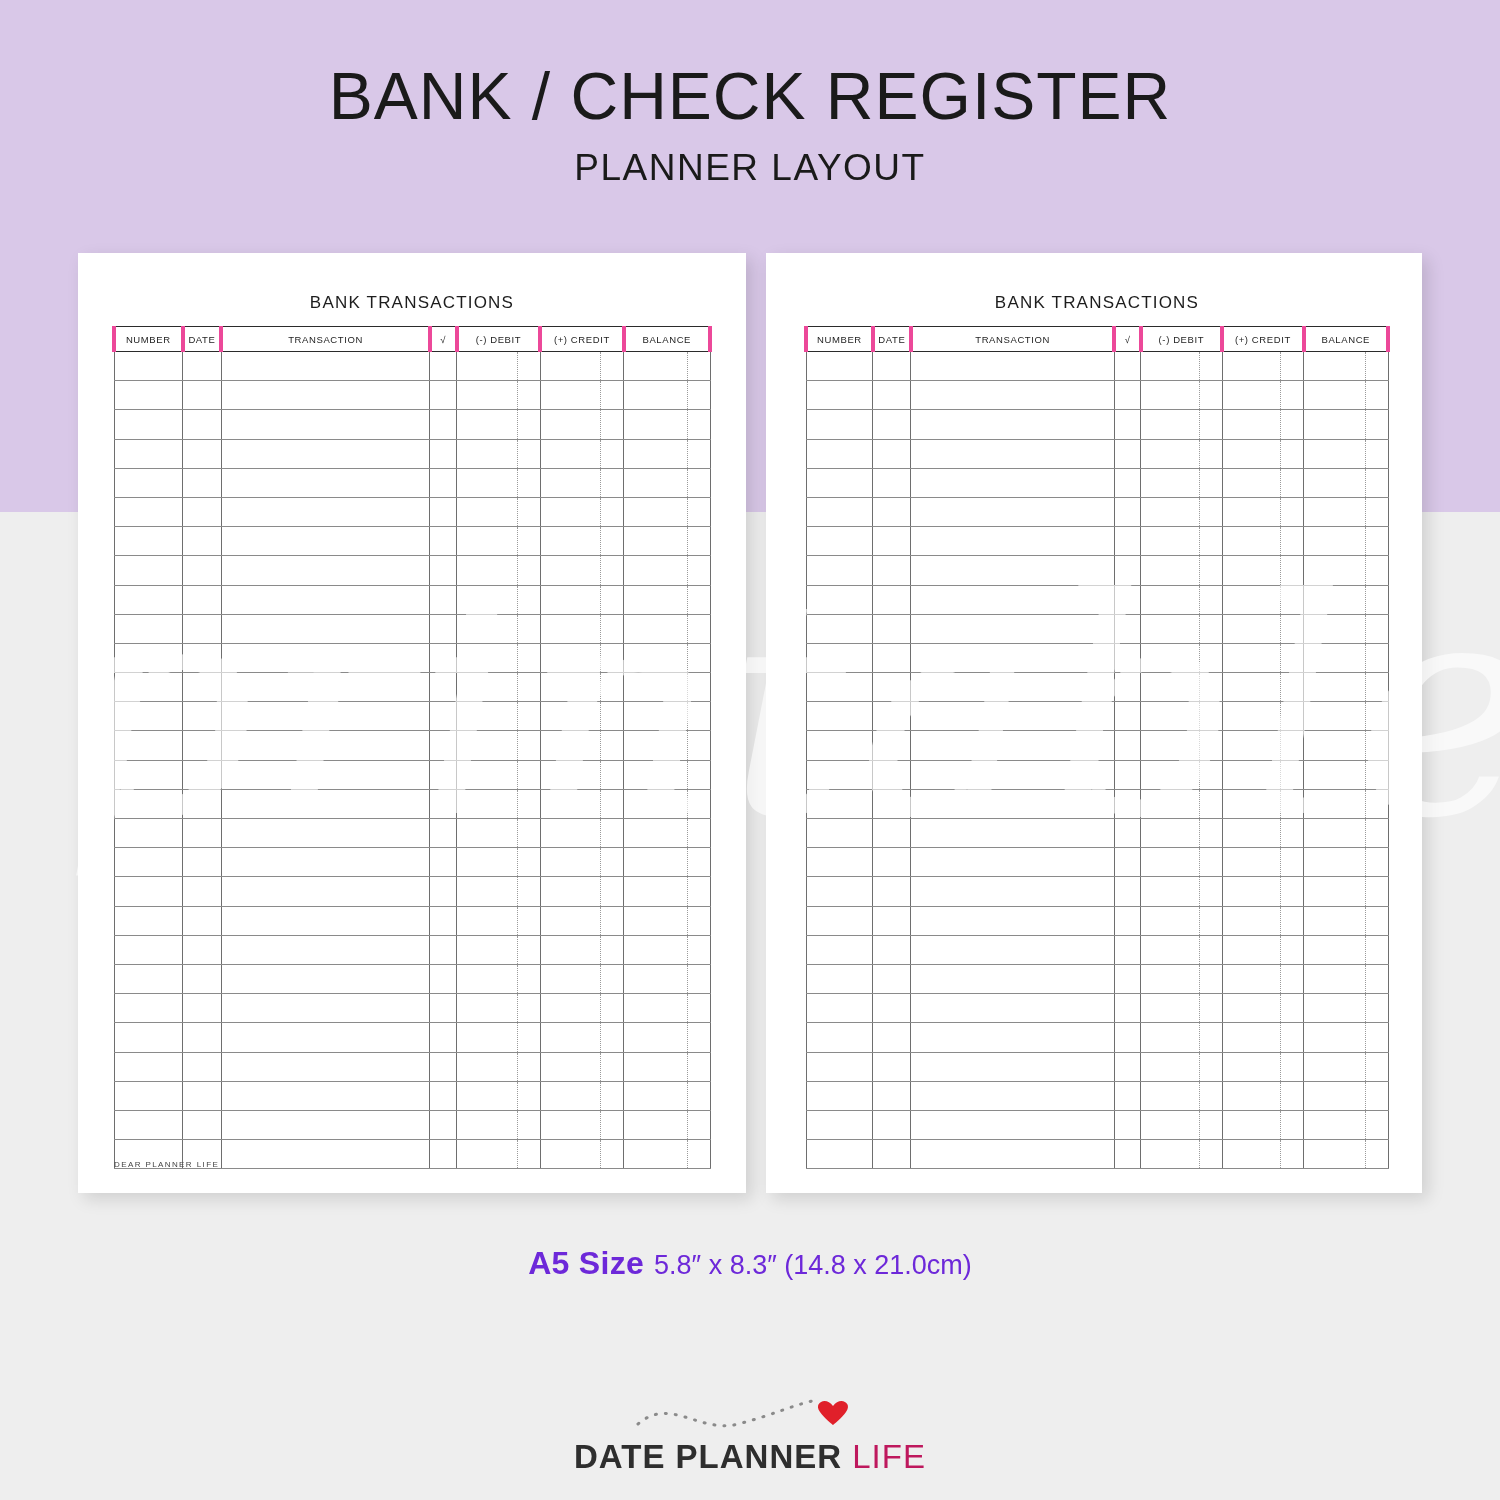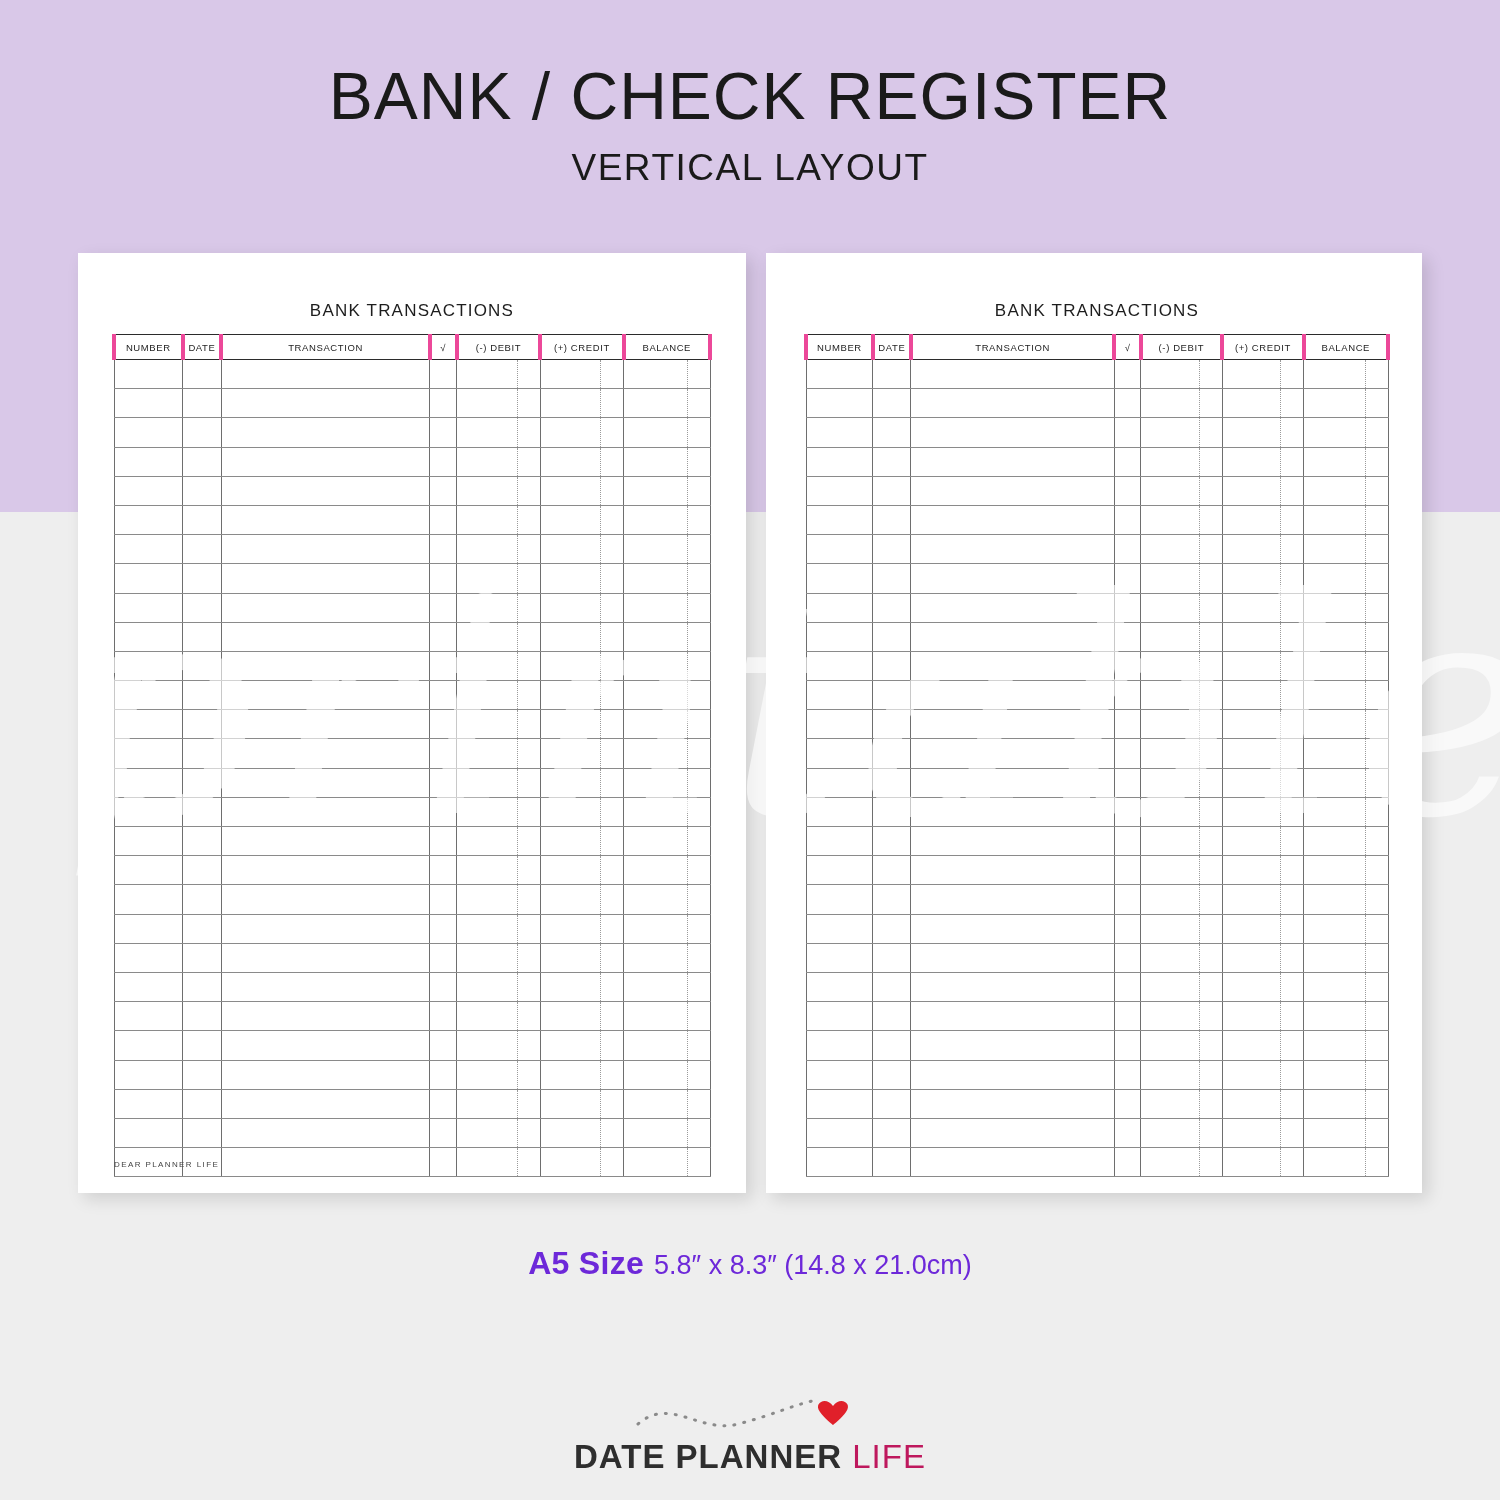--- a/index.html
+++ b/index.html
@@ -68,21 +68,21 @@
   }
   .sheet-right {
     left: 766px;
     top: 253px;
     width: 656px;
     height: 940px;
   }
   .sheet-inner {
     position: absolute;
     left: 0;
-    top: 16px;
+    top: 8px;
     width: 100%;
     height: 100%;
     box-sizing: border-box;
   }
   .sheet-left .sheet-inner { padding: 32px 34px 0 34px; }
   .sheet-right .sheet-inner { padding: 32px 32px 0 38px; }
 
   .sheet-title {
     text-align: center;
     font-size: 17px;
@@ -207,21 +207,21 @@
   .logo-text .l { font-weight: 400; color: #be185d; }
 </style>
 </head>
 <body>
 
 <div class="banner"></div>
 <div class="lower-bg"></div>
 
 <div class="title-wrap">
   <div class="main-title">BANK / CHECK REGISTER</div>
-  <div class="sub-title">VERTICAL LAYOUT</div>
+  <div class="sub-title">PLANNER LAYOUT</div>
 </div>
 
 <div class="sheet sheet-left">
   <div class="sheet-inner">
     <div class="sheet-title">BANK TRANSACTIONS</div>
     <table class="register">
       <colgroup>
         <col style="width:11.5%">
         <col style="width:6.5%">
         <col style="width:35%">

